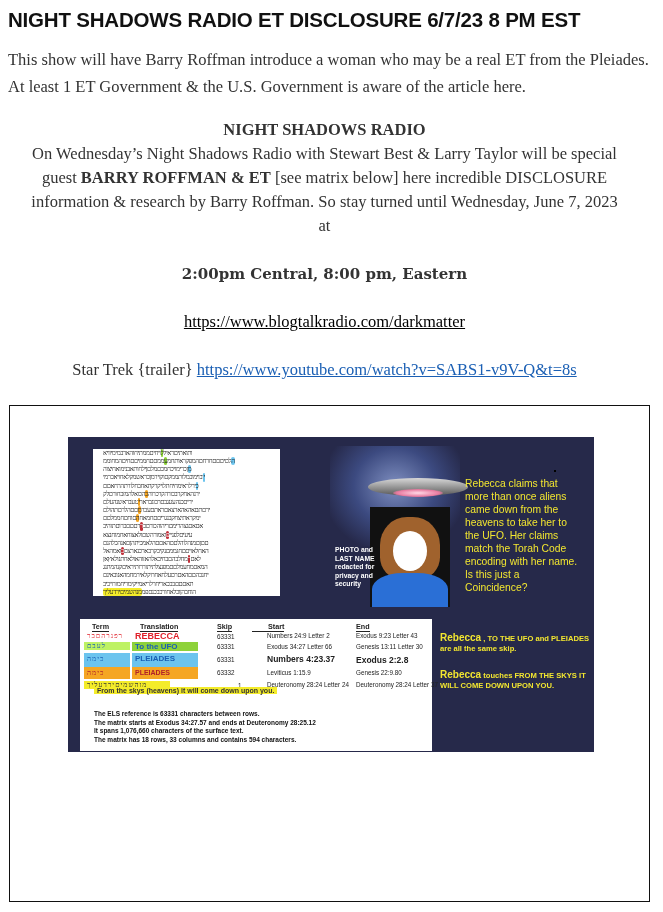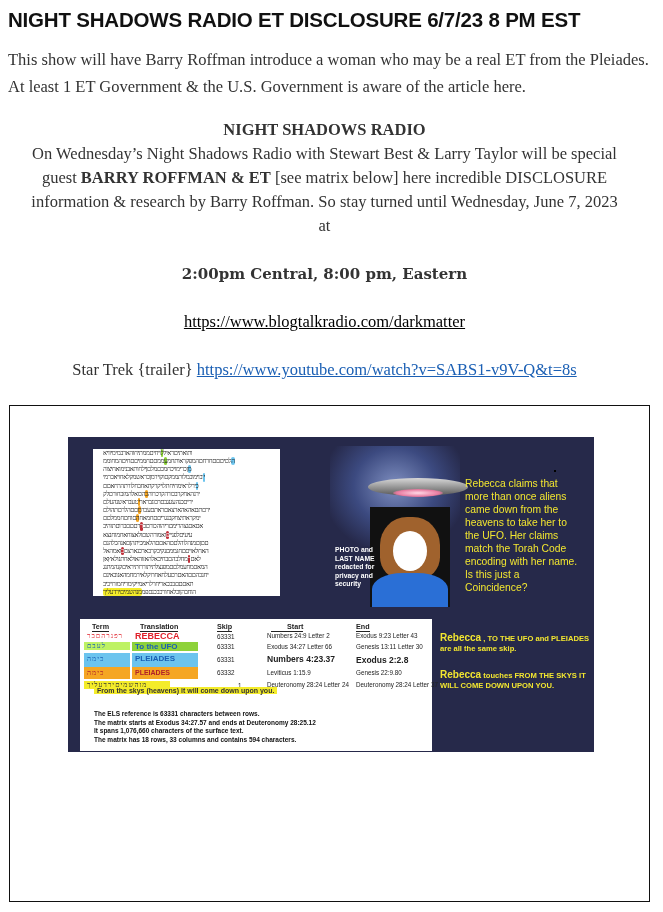--- a/index.html
+++ b/index.html
@@ -87,21 +87,21 @@
   <div class="shirt"></div>
 </div>
 <div class="photo-note">PHOTO and LAST NAME redacted for privacy and security</div>
 <div class="dot"></div>
 <div class="claim">Rebecca claims that more than once aliens came down from the heavens to take her to the UFO. Her claims match the Torah Code encoding with her name. Is this just a Coincidence?</div>
 
 <div class="table-box">
   <div class="th" style="left:12px;">Term</div>
   <div class="th" style="left:60px;">Translation</div>
   <div class="th" style="left:137px;">Skip</div>
-  <div class="th" style="left:191px;padding-left:16px;">Start</div>
+  <div class="th" style="left:172px;padding-left:16px;">Start</div>
   <div class="th" style="left:276px;">End</div>
 
   <div>
     <span class="term" style="top:13px;color:#e0202a;">רפנרהםבר</span>
     <span class="trans" style="top:12px;color:#e0202a;font-size:9px;">REBECCA</span>
     <span class="cell" style="left:137px;top:14px;">63331</span>
     <span class="cell" style="left:187px;top:13px;">Numbers 24:9 Letter 2</span>
     <span class="cell" style="left:276px;top:13px;">Exodus 9:23 Letter 43</span>
   </div>
   <div>

